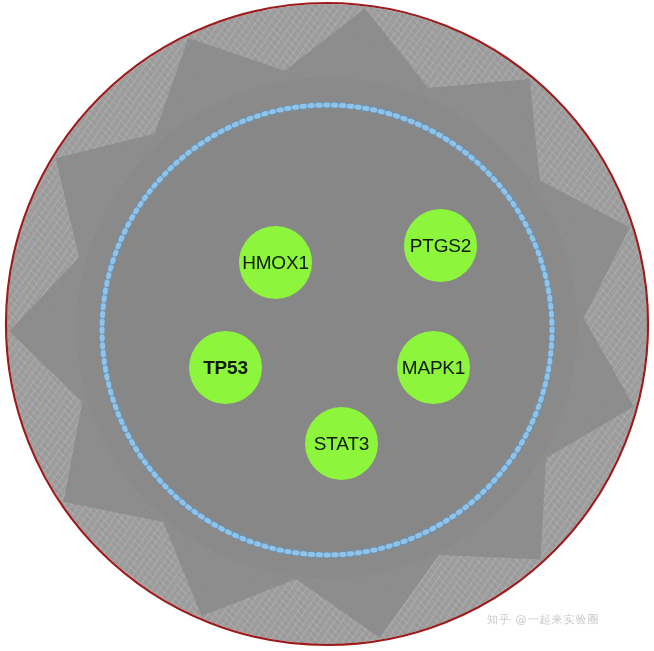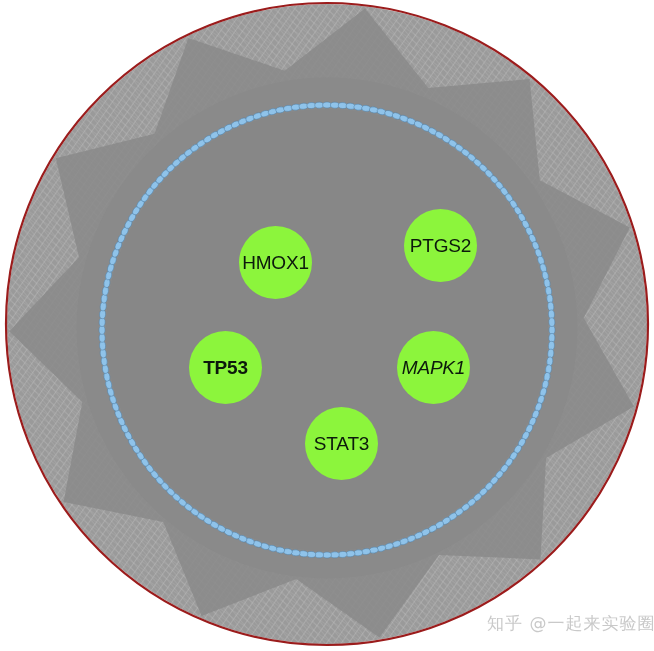--- a/index.html
+++ b/index.html
@@ -1,20 +1,20 @@
 <!DOCTYPE html>
 <html><head>
   <meta charset="utf-8">
   <style>
     html, body { margin:0; padding:0; background:#ffffff; }
     body { width:654px; height:651px; position:relative; overflow:hidden; font-family:"Liberation Sans", sans-serif; }
     #canvas { position:absolute; left:0; top:0; width:654px; height:651px; }
     .hub { position:absolute; width:73px; height:73px; border-radius:50%; background:#8cf53c; display:flex; align-items:center; justify-content:center; cursor:pointer; }
     .hub span { font-family:"Liberation Sans", sans-serif; font-size:19px; color:#0c1a0c; white-space:nowrap; letter-spacing:-0.2px; pointer-events:none; }
-    .watermark { position:absolute; left:487px; top:612px; font-size:17px; color:#c9c9c9; letter-spacing:1px; font-family:"DejaVu Sans", sans-serif; white-space:nowrap; }
+    .watermark { position:absolute; left:487px; top:612px; font-size:11px; color:#c9c9c9; letter-spacing:1px; font-family:"DejaVu Sans", sans-serif; white-space:nowrap; }
   </style>
 </head>
 <body>
 
 <svg id="canvas" viewBox="0 0 654 651" xmlns="http://www.w3.org/2000/svg">
   <defs>
     <clipPath id="outerClip">
         <circle cx="327" cy="324" r="320"></circle>
       </clipPath>
     <pattern id="mesh" width="6" height="6" patternUnits="userSpaceOnUse" patternTransform="rotate(35)">
@@ -226,20 +226,20 @@
 
 <div class="hub" style="left:227px;top:226px;margin-left:12px;">
   <span>HMOX1</span>
 </div>
 <div class="hub" style="left:356px;top:209px;margin-left:48px;">
   <span>PTGS2</span>
 </div>
 <div class="hub" style="left:189px;top:331px;font-weight:bold;">
   <span>TP53</span>
 </div>
-<div class="hub" style="left:397px;top:331px;font-style:italic;">
+<div class="hub" style="left:397px;top:331px;">
   <span>MAPK1</span>
 </div>
 <div class="hub" style="left:305px;top:407px;">
   <span>STAT3</span>
 </div>
 
 <div class="watermark">知乎 @一起来实验圈</div>
 
 </body></html>

